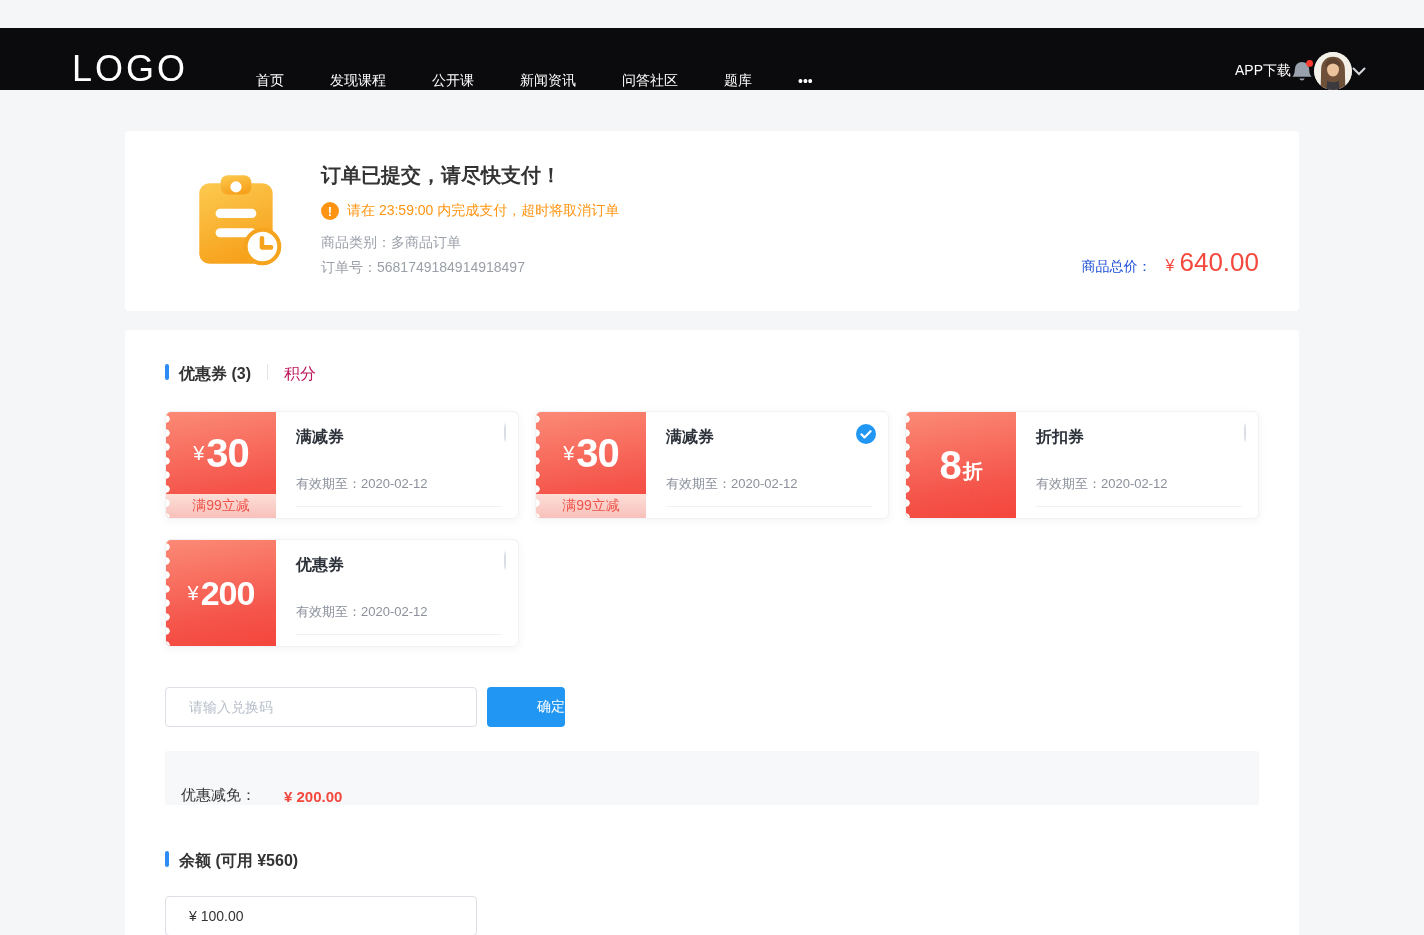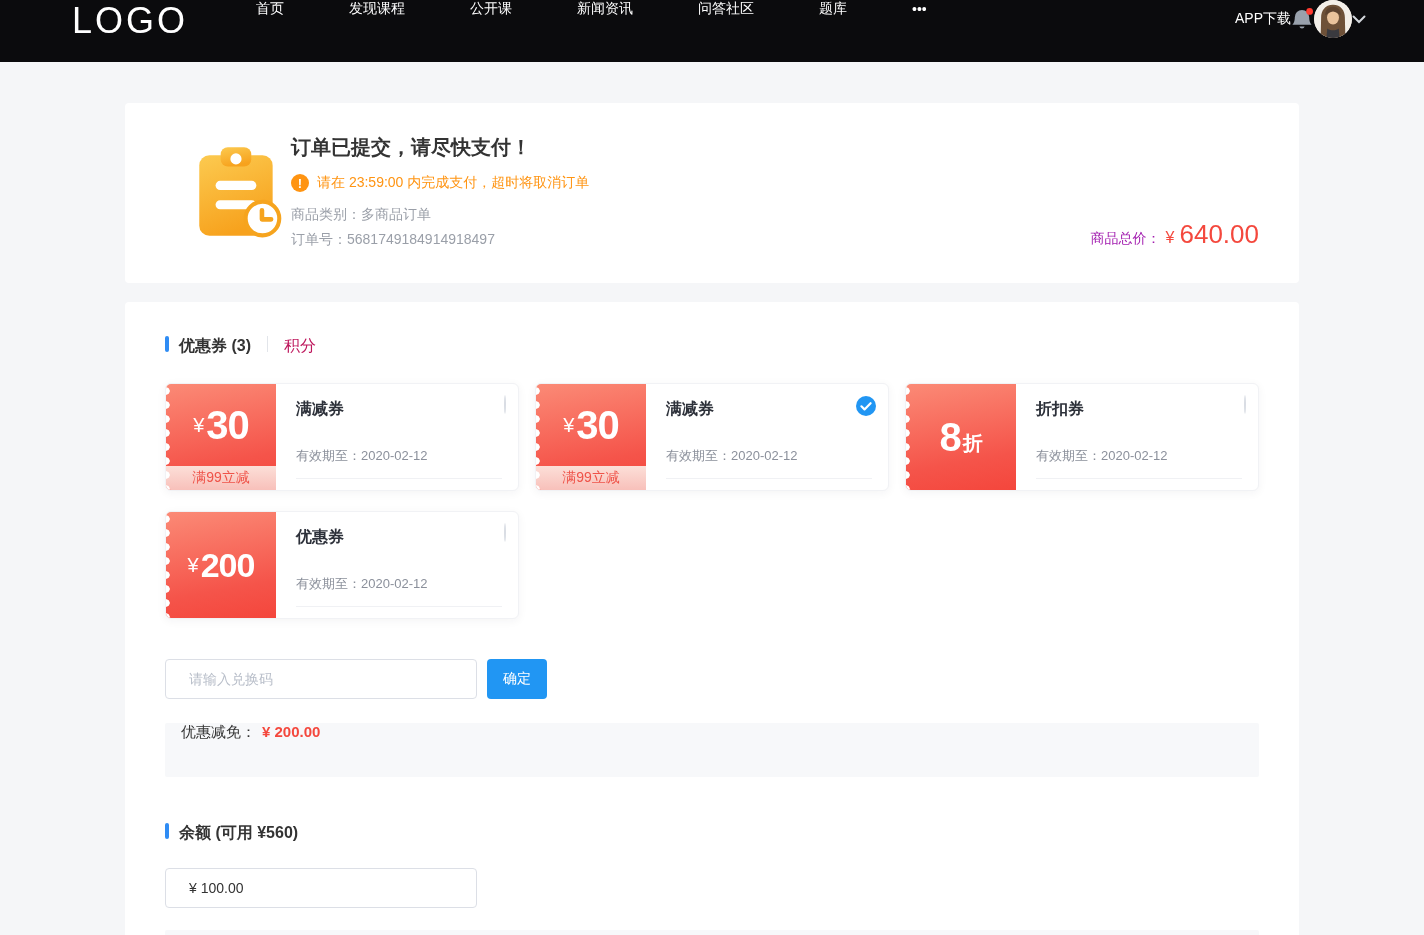--- a/index.html
+++ b/index.html
@@ -1,44 +1,44 @@
 <!DOCTYPE html>
 <html><head>
 <meta charset="utf-8">
 <style>
   * { margin:0; padding:0; box-sizing:border-box; }
   html,body { width:1424px; height:935px; overflow:hidden; background:#f5f6f8;
     font-family:"Liberation Sans", sans-serif; color:#333; }
 
   
-  .nav { height:62px; background:#0b0b0d; display:flex; align-items:flex-start; padding:0 58px 8px 72px; }
+  .nav { height:62px; background:#0b0b0d; display:flex; align-items:flex-end; padding:0 58px 0 72px;margin-top:28px; }
   .logo { color:#fff; font-size:36px; font-weight:200; letter-spacing:3px; margin-right:68px; cursor:pointer; }
-  .nav-items { display:flex; align-items:center; gap:65px; }
+  .nav-items { display:flex; align-items:center; gap:46px; }
   .nav-item { color:#fff; font-size:14px; cursor:pointer; white-space:nowrap; }
   .nav-right { margin-left:auto; display:flex; align-items:center; }
   .app-dl { color:#fff; font-size:14px; cursor:pointer; }
   .bell-wrap { position:relative; cursor:pointer; display:flex; }
   .avatar { width:38px; height:38px; border-radius:50%; overflow:hidden; background:#efe9e2; cursor:pointer; flex:none; }
   .chev { display:flex; cursor:pointer; }
 
   
   .container { width:1174px; margin:41px auto 0; }
 
   
   .order-card { background:#fff; border-radius:4px; height:180px; display:flex; align-items:center;
     padding:0 40px 0 60px; position:relative; }
-  .order-info { }
+  .order-info { margin-left:30px; }
   .order-title { font-size:20px; font-weight:bold; color:#333; }
   .order-warning { display:flex; align-items:center; gap:8px; margin-top:13px; }
   .warn-badge { width:18px; height:18px; border-radius:50%; background:#ff9412; color:#fff;
     font-size:13px; font-weight:bold; display:flex; align-items:center; justify-content:center; }
   .warn-text { color:#ff9412; font-size:14px; }
   .order-meta { margin-top:10px; font-size:14px; color:#9a9fa8; line-height:25px; }
   .order-price { position:absolute; right:40px; top:116px; display:flex; align-items:baseline; }
-  .price-label { font-size:14px; color:#a21caf; margin-right:5px;padding-left:7px; }
+  .price-label { font-size:14px; color:#1d4ed8; margin-right:14px;padding-left:7px; }
   .price-cur { font-size:16px; color:#f4483d; margin-right:5px; }
   .price-num { font-size:26px; color:#f4483d; }
 
   
   .pay-card { background:#fff; border-radius:4px; margin-top:19px; padding:34px 40px; height:700px; }
   .sec-head { display:flex; align-items:flex-start; }
   .blue-bar { width:4px; height:16px; background:#2f8cf4; border-radius:2px; margin-right:10px; }
   .sec-title { font-size:16px; font-weight:bold; color:#333; cursor:pointer; }
   .tab-divider { width:1px; height:16px; background:#e2e5ea; margin:0 16px; }
   .tab-muted { font-size:16px; color:#be185d; font-weight:normal; cursor:pointer; }
@@ -65,26 +65,26 @@
   .coupon-sep { border-top:1px solid #f0f1f4; margin-top:13px; }
   .coupon-apply { margin-top:10px; font-size:13px; color:#9ba1ab; white-space:nowrap; overflow:hidden; }
   .selector { position:absolute; top:12px; right:12px; }
   .radio-empty { width:18px; height:18px; border:1px solid #d9dde4; border-radius:50%; background:#fff; }
 
   
   .redeem-row { margin-top:40px; display:flex; align-items:center; }
   .text-input { width:312px; height:40px; border:1px solid #dcdfe6; border-radius:4px; padding:0 23px;
     font-size:14px; color:#333; background:#fff; outline:none; font-family:"Liberation Sans",sans-serif; }
   .text-input::placeholder { color:#b8bec9; }
-  .confirm-btn { margin-left:10px; width:60px; height:40px; background:#2196f3; color:#fff; border:none;
-    border-radius:4px; font-size:14px; cursor:pointer; font-family:"Liberation Sans",sans-serif; }
+  .confirm-btn { margin-left:10px; width:78px; height:40px; background:#2196f3; color:#fff; border:none;
+    border-radius:4px; font-size:14px; cursor:pointer; font-family:"Liberation Sans",sans-serif;text-align:right; }
 
   
   .gray-strip { margin-top:24px; height:54px; background:#f7f8fa; border-radius:2px;
-    display:flex; align-items:flex-start; padding:0 16px; }
+    display:flex; align-items:flex-end; padding:0 16px;gap:22px; }
   .strip-label { font-size:15px; color:#333; }
   .strip-value { font-size:15px; color:#f4483d; font-weight:bold; margin-left:6px; }
 
   
   .balance-head { margin-top:46px; }
   .balance-input-row { margin-top:24px; }
   .bottom-strip { margin-top:22px; height:54px; background:#f7f8fa; border-radius:2px; }
 </style>
 </head>
 <body>

